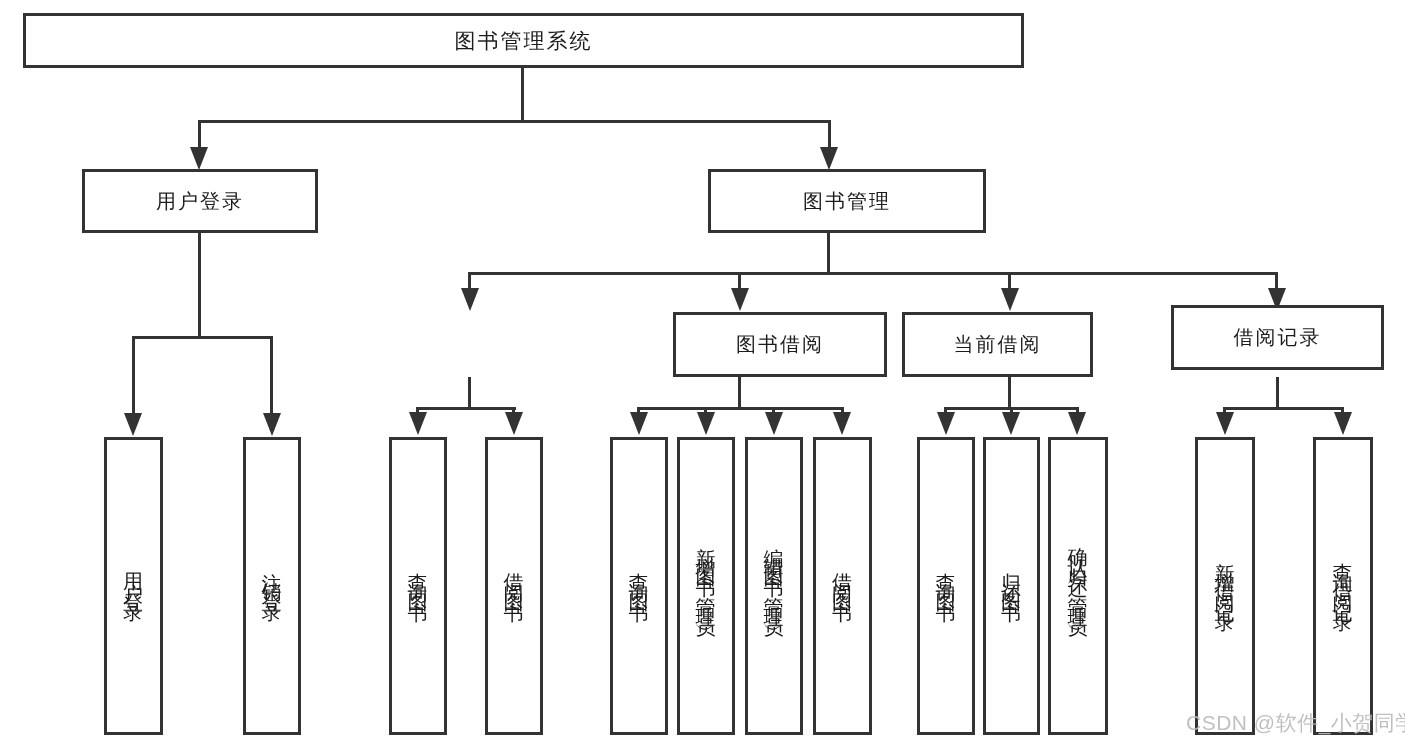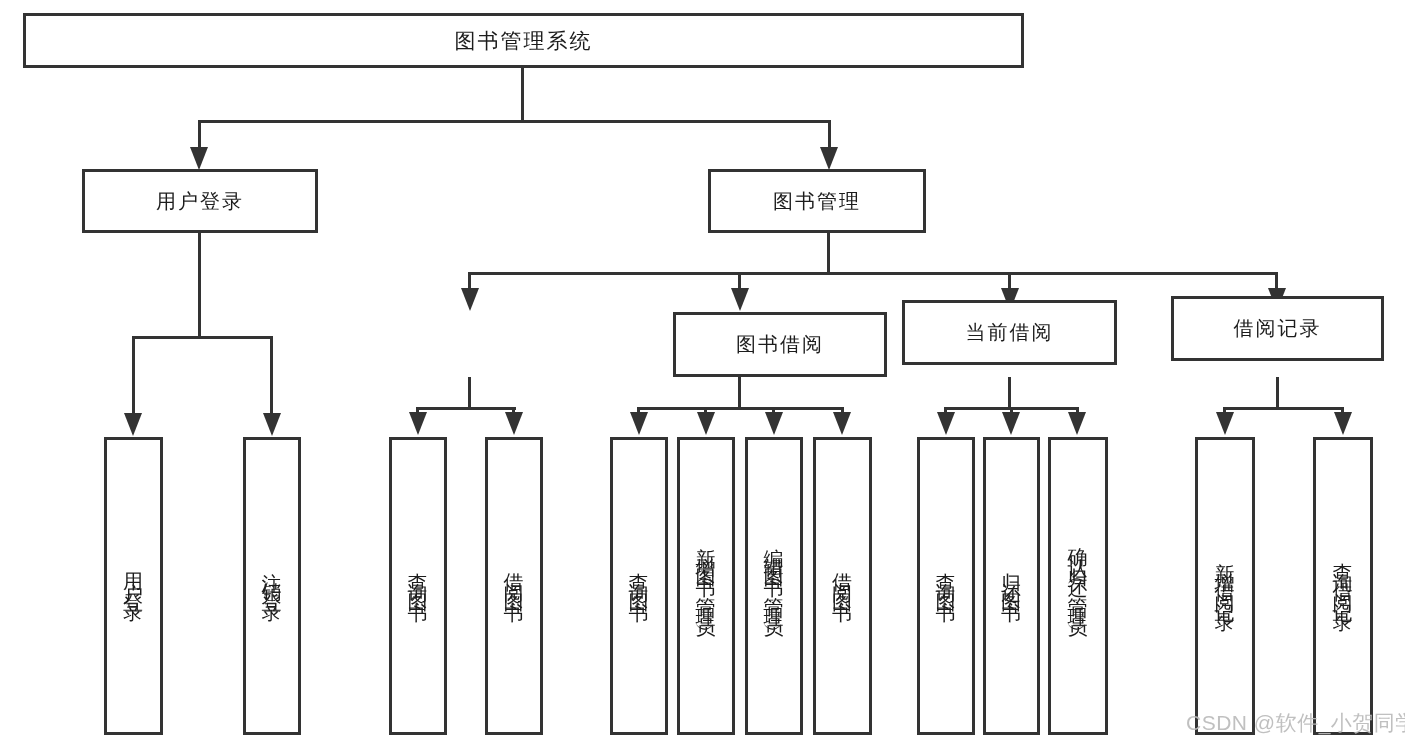--- a/index.html
+++ b/index.html
@@ -60,21 +60,21 @@
   <div class="vline" style="left:521px;top:68px;height:52px;"></div>
   <div class="hline" style="left:198px;top:120px;width:633px;"></div>
   <div class="vline" style="left:198px;top:120px;height:30px;"></div>
   <div class="arr" style="left:190px;top:147px;"></div>
   <div class="vline" style="left:828px;top:120px;height:30px;"></div>
   <div class="arr" style="left:820px;top:147px;"></div>
 
   <div class="box" style="left:82px;top:169px;width:236px;height:64px;">
     <span>用户登录</span>
   </div>
-  <div class="box" style="left:708px;top:169px;width:218px;height:64px;">
+  <div class="box" style="left:708px;top:169px;width:278px;height:64px;">
     <span>图书管理</span>
   </div>
 
   <div class="vline" style="left:198px;top:233px;height:103px;"></div>
   <div class="hline" style="left:132px;top:336px;width:141px;"></div>
   <div class="vline" style="left:132px;top:336px;height:79px;"></div>
   <div class="arr" style="left:124px;top:413px;"></div>
   <div class="vline" style="left:270px;top:336px;height:79px;"></div>
   <div class="arr" style="left:263px;top:413px;"></div>
 
@@ -85,24 +85,24 @@
   <div class="vline" style="left:738px;top:272px;height:18px;"></div>
   <div class="arr" style="left:731px;top:288px;"></div>
   <div class="vline" style="left:1008px;top:272px;height:18px;"></div>
   <div class="arr" style="left:1001px;top:288px;"></div>
   <div class="vline" style="left:1275px;top:272px;height:18px;"></div>
   <div class="arr" style="left:1268px;top:288px;"></div>
 
   <div class="box" style="left:633px;top:312px;width:214px;height:65px;margin-left:40px;">
     <span>图书借阅</span>
   </div>
-  <div class="box" style="left:902px;top:300px;width:215px;height:65px;">
+  <div class="box" style="left:902px;top:312px;width:191px;height:65px;">
     <span>当前借阅</span>
   </div>
-  <div class="box" style="left:1171px;top:296px;width:213px;height:65px;">
+  <div class="box" style="left:1171px;top:305px;width:213px;height:65px;">
     <span>借阅记录</span>
   </div>
 
   <div class="vline" style="left:468px;top:377px;height:30px;"></div>
   <div class="hline" style="left:417px;top:407px;width:99px;"></div>
   <div class="vline" style="left:416px;top:407px;height:8px;"></div>
   <div class="arr" style="left:409px;top:412px;"></div>
   <div class="vline" style="left:512px;top:407px;height:8px;"></div>
   <div class="arr" style="left:505px;top:412px;"></div>
 

